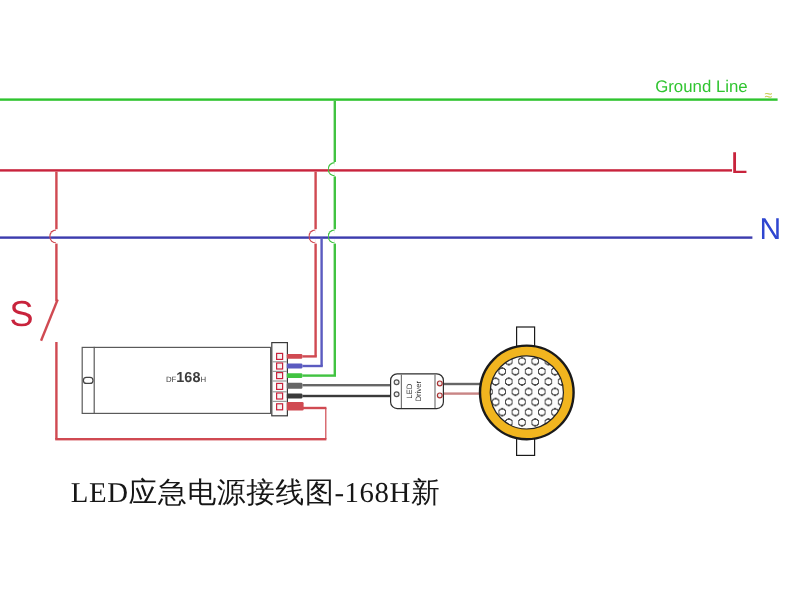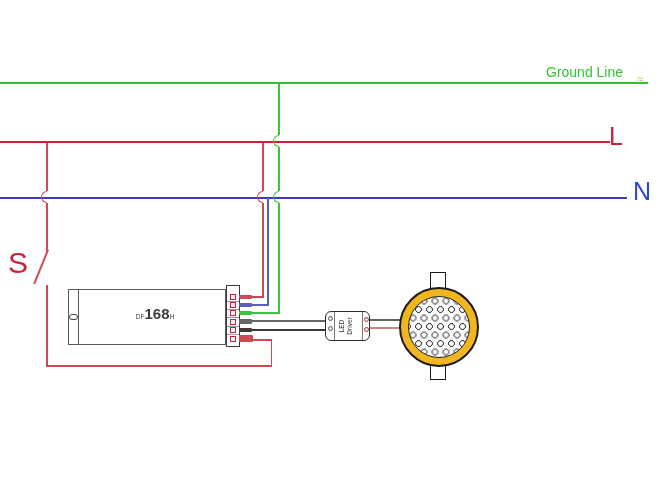--- a/index.html
+++ b/index.html
@@ -28,21 +28,21 @@
   .devdiv { position:absolute; left:78px; top:289px; width:1px; height:56px; background:var(--outline-gray); }
   .slot {
     position:absolute; left:69px; top:314px; width:9px; height:6px;
     border:1.2px solid #444; border-radius:3px; background:#fff; box-sizing:border-box;
   }
   .devlabel {
     position:absolute; left:120px; top:308.5px; width:70px; text-align:center;
     color:#3d3d3d; line-height:9px;
   }
   .devlabel .sm { font-size:6.5px; }
-  .devlabel .bg { font-size:15px; font-weight:bold;margin-top:12px; }
+  .devlabel .bg { font-size:12px; font-weight:bold;margin-top:12px; }
 
   .tblock {
     position:absolute; left:226px; top:285px; width:14px; height:62px;
     border:1.5px solid #3a3a3a; background:#fdfdfd; box-sizing:border-box;
   }
   .tdiv { position:absolute; left:227px; width:12px; height:1px; background:#9a9a9a; }
   .screw {
     position:absolute; left:229.5px; width:6px; height:6px; box-sizing:border-box;
     border:1.1px solid var(--live-red); background:#f3f3f3;
   }
@@ -174,14 +174,15 @@
   </div>
 
   <div class="hl" style="left:370px;top:319px;width:32px;background:var(--wire-gray)"></div>
   <div class="hl" style="left:370px;top:327px;width:32px;background:var(--lamp-wire-pink)"></div>
 
   <div class="tab" style="left:430px;top:272px"></div>
   <div class="tab" style="left:430px;top:363px"></div>
   <div class="lamp-outer"></div>
   <div class="lamp-inner"></div>
 
+  <div class="caption">LED应急电源接线图-168H新</div>
 
 </div>
 
 </body></html>

